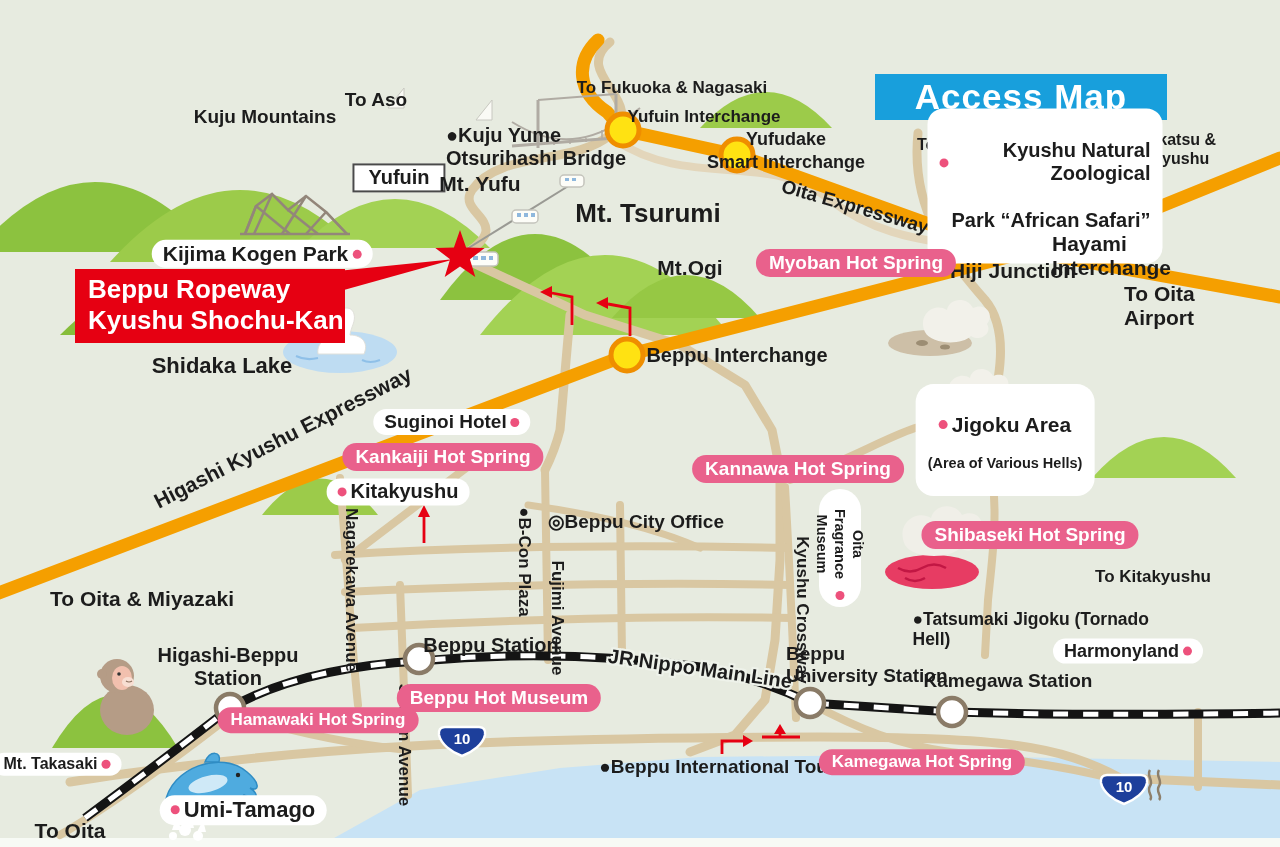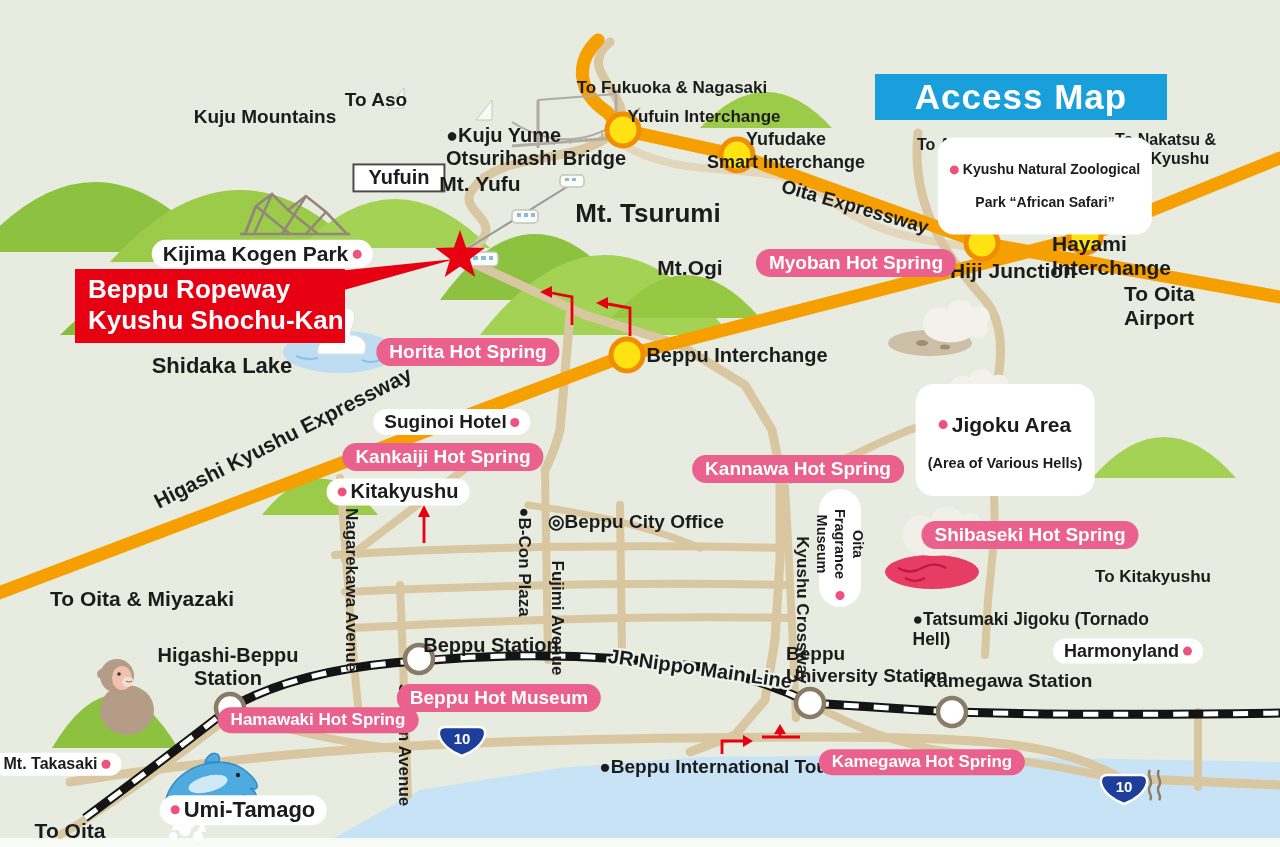--- a/index.html
+++ b/index.html
@@ -16,21 +16,21 @@
   .pdot{display:inline-block;width:9px;height:9px;border-radius:50%;background:#ed517c;
         flex:0 0 auto;vertical-align:middle;}
   .pdot.l{margin-right:4px;} .pdot.r{margin-left:4px;}
   .banner{background:#189fdc;color:#fff;font-size:35px;letter-spacing:1px;
           width:292px;height:46px;line-height:46px;text-align:center;}
   .redbox{background:#e60012;color:#fff;font-size:26px;line-height:1.2;padding:5px 1px 7px 13px;
           white-space:pre-line;}
   .jig{background:#fff;border-radius:18px;padding:10px 12px 5px 12px;text-align:center;}
   .jig .jl1{font-size:21px;display:flex;align-items:center;justify-content:center;}
   .jig .jl2{font-size:14.5px;}
-  .zoo{background:#fff;border-radius:16px;padding:8px 12px;text-align:center;font-size:14px;}
+  .zoo{background:#fff;border-radius:16px;padding:8px 12px;text-align:right;font-size:20px;}
   .zoo .zl1{display:flex;align-items:center;justify-content:center;}
   .frag{background:#fff;border-radius:21px;width:42px;height:118px;position:absolute;
         transform:translate(-50%,-50%);}
   .frag .ftxt{position:absolute;left:50%;top:47%;transform:translate(-50%,-50%) rotate(90deg);
         font-size:14.5px;text-align:center;white-space:pre-line;line-height:1.25;}
   .frag .pdot{position:absolute;left:50%;bottom:7px;transform:translateX(-50%);}
   .halo{text-shadow:2px 0 0 #eef2ea,-2px 0 0 #eef2ea,0 2px 0 #eef2ea,0 -2px 0 #eef2ea,
         2px 2px 0 #eef2ea,-2px -2px 0 #eef2ea,2px -2px 0 #eef2ea,-2px 2px 0 #eef2ea;}
   .ybox{background:#fff;border:2px solid #4a4a4a;padding:1px 14px;font-size:20px;}
 </style>
@@ -261,21 +261,20 @@
       <span>Kijima Kogen Park</span>
       <span class="pdot r"></span>
     </div>
 
 <div class="lbl redbox" style="left:75px;top:269px;">Beppu Ropeway
 Kyushu Shochu-Kan</div>
 
 <div class="lbl ctr" style="left:222px;top:366px;font-size:22px;">Shidaka Lake</div>
 <div class="lbl" style="left:283px;top:438px;font-size:21px;transform:translate(-50%,-50%) rotate(-27deg);white-space:nowrap;">Higashi Kyushu Expressway</div>
 
-<div class="lbl ctr badge-p" style="left:468px;top:352px;">Horita Hot Spring</div>
 <div class="lbl ctr" style="left:737px;top:356px;font-size:20px;">Beppu Interchange</div>
 
 <div class="lbl ctr badge-w" style="left:452px;top:422px;">
       <span>Suginoi Hotel</span>
       <span class="pdot r"></span>
     </div>
 <div class="lbl ctr badge-p" style="left:443px;top:457px;">Kankaiji Hot Spring</div>
 <div class="lbl ctr badge-w" style="left:398px;top:492px;font-size:20px;">
       <span class="pdot l"></span>
       <span>Kitakyushu</span>

